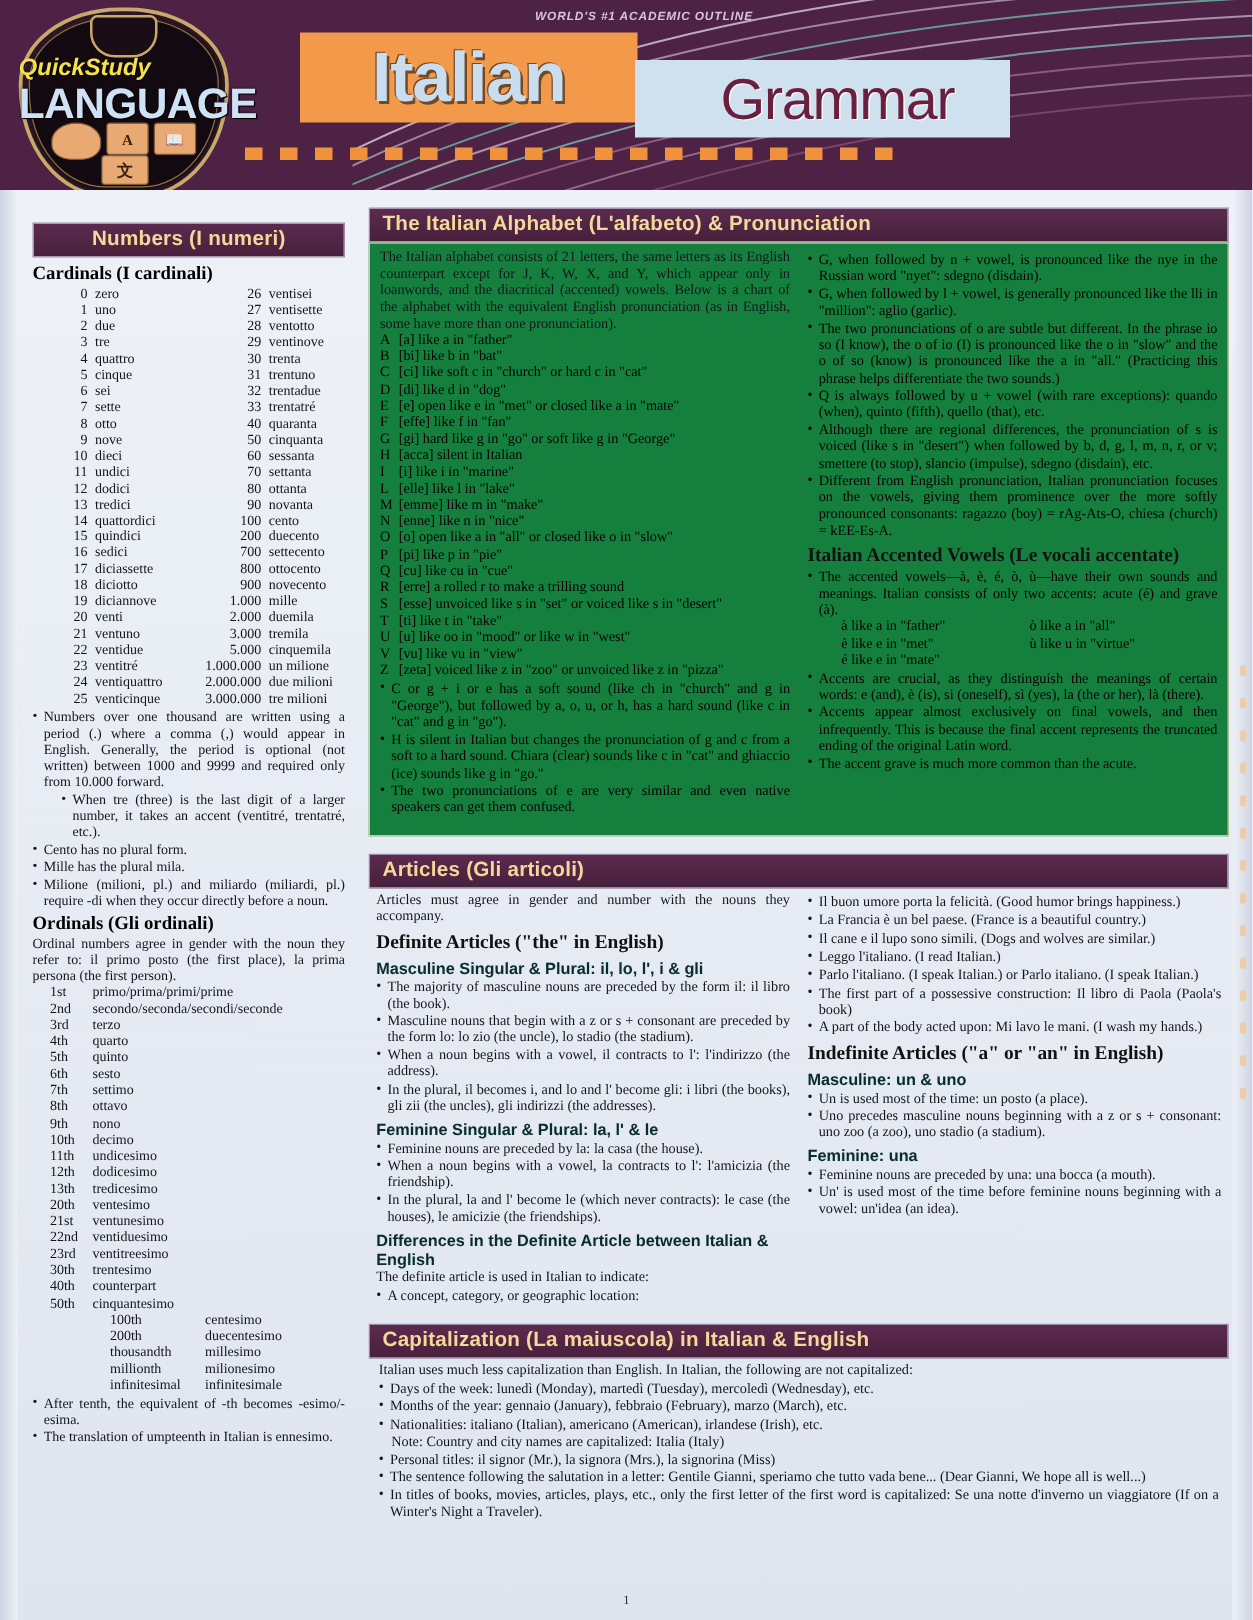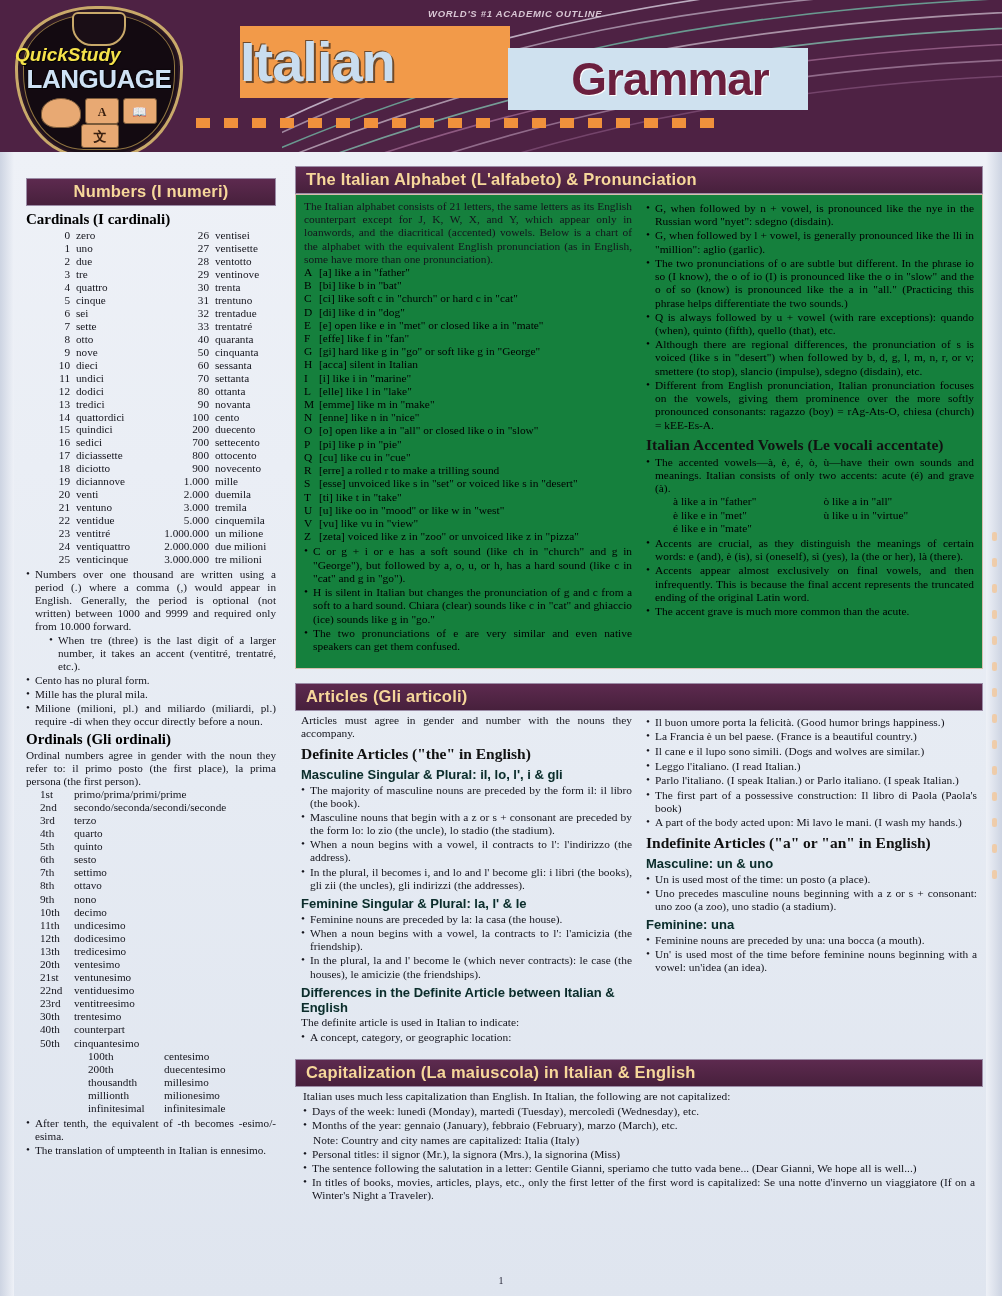--- a/index.html
+++ b/index.html
@@ -49,50 +49,50 @@
     font-size:7px; color:#c9a96a; text-align:center; line-height:34px; letter-spacing:.5px;
   }
   .badge-qs {
     position:absolute; left:0; right:0; top:38px; text-align:left;
     font-family:"Liberation Sans", sans-serif; font-weight:bold; font-style:italic;
     font-size:19px; color:#f5e24a; text-shadow:1px 1px 0 #000;
   }
   .badge-lang {
     position:absolute; left:0; right:0; top:58px; text-align:center;
     font-family:"Liberation Sans", sans-serif; font-weight:bold;
-    font-size:26px; letter-spacing:-0.5px; color:#cfe2f5;
+    font-size:34px; letter-spacing:-0.5px; color:#cfe2f5;
     text-shadow:1px 1px 0 #000, 0 0 2px #000;
   }
   .badge-icons {
     position:absolute; left:14px; right:14px; top:92px; height:52px;
     display:flex; gap:4px; align-items:flex-start; justify-content:center;
   }
   .bi { width:40px; height:30px; background:#e8a973; border:1px solid #7a5a3a; border-radius:3px;
         font-size:15px; color:#3a2010; text-align:center; line-height:30px; font-weight:bold; }
   .bi.head { background:#e8a973; border-radius:50% 50% 40% 40%; }
   .bi.small { width:34px; height:26px; line-height:26px; font-size:12px; }
   .bi.zh { position:absolute; left:52px; top:26px; width:38px; height:24px; line-height:24px; font-size:13px; }
 
   .title-it {
     position:absolute; left:240px; top:26px; width:270px; height:72px;
     background:#f29a49;
   }
   .title-it span {
-    display:block; text-align:left; line-height:72px;
+    display:block; text-align:center; line-height:72px;
     font-family:"Liberation Sans", sans-serif; font-weight:bold; font-size:56px;
     color:#c9ddef; text-shadow: 2px 2px 0 #6f4a2a, -1px -1px 0 #6f4a2a;
     letter-spacing:-1px;
   }
   .title-gr {
     position:absolute; left:508px; top:48px; width:300px; height:62px;
     background:#cfe1ef;
   }
   .title-gr span {
     display:block; text-align:center; line-height:62px;
-    font-family:"Liberation Sans", sans-serif; font-weight:bold; font-size:46px;
+    font-family:"Liberation Sans", sans-serif; font-weight:normal; font-size:46px;
     color:#6b1f3e; letter-spacing:-1px;
     text-shadow: 1px 1px 0 #fff;
     margin-left: 24px;
   }
   .dashes { position:absolute; left:196px; top:118px; width:530px; height:10px; }
   .dash { position:absolute; top:0; width:14px; height:10px; background:#f0913c; }
 
   
   .sheet {
     position:absolute; left:0; top:152px; width:1002px; height:1144px;
@@ -797,20 +797,21 @@
       </div>
     </div>
   </div>
 
   <div class="hdr" style="margin-top:10px">Capitalization (La maiuscola) in Italian &amp; English</div>
   <div class="cap-box">
     <div class="txt">Italian uses much less capitalization than English. In Italian, the following are not capitalized:</div>
     <ul class="b txt" id="capList">
         <li>Days of the week: lunedì (Monday), martedì (Tuesday), mercoledì (Wednesday), etc.</li>
         <li>Months of the year: gennaio (January), febbraio (February), marzo (March), etc.</li>
+        <li>Nationalities: italiano (Italian), americano (American), irlandese (Irish), etc.</li>
         <li class="noblt" style="padding-left: 10px;">Note: Country and city names are capitalized: Italia (Italy)</li>
         <li>Personal titles: il signor (Mr.), la signora (Mrs.), la signorina (Miss)</li>
         <li>The sentence following the salutation in a letter: Gentile Gianni, speriamo che tutto vada bene... (Dear Gianni, We hope all is well...)</li>
         <li>In titles of books, movies, articles, plays, etc., only the first letter of the first word is capitalized: Se una notte d'inverno un viaggiatore (If on a Winter's Night a Traveler).</li>
       </ul>
   </div>
 </div>
 
 <div class="pagenum">1</div>
 

